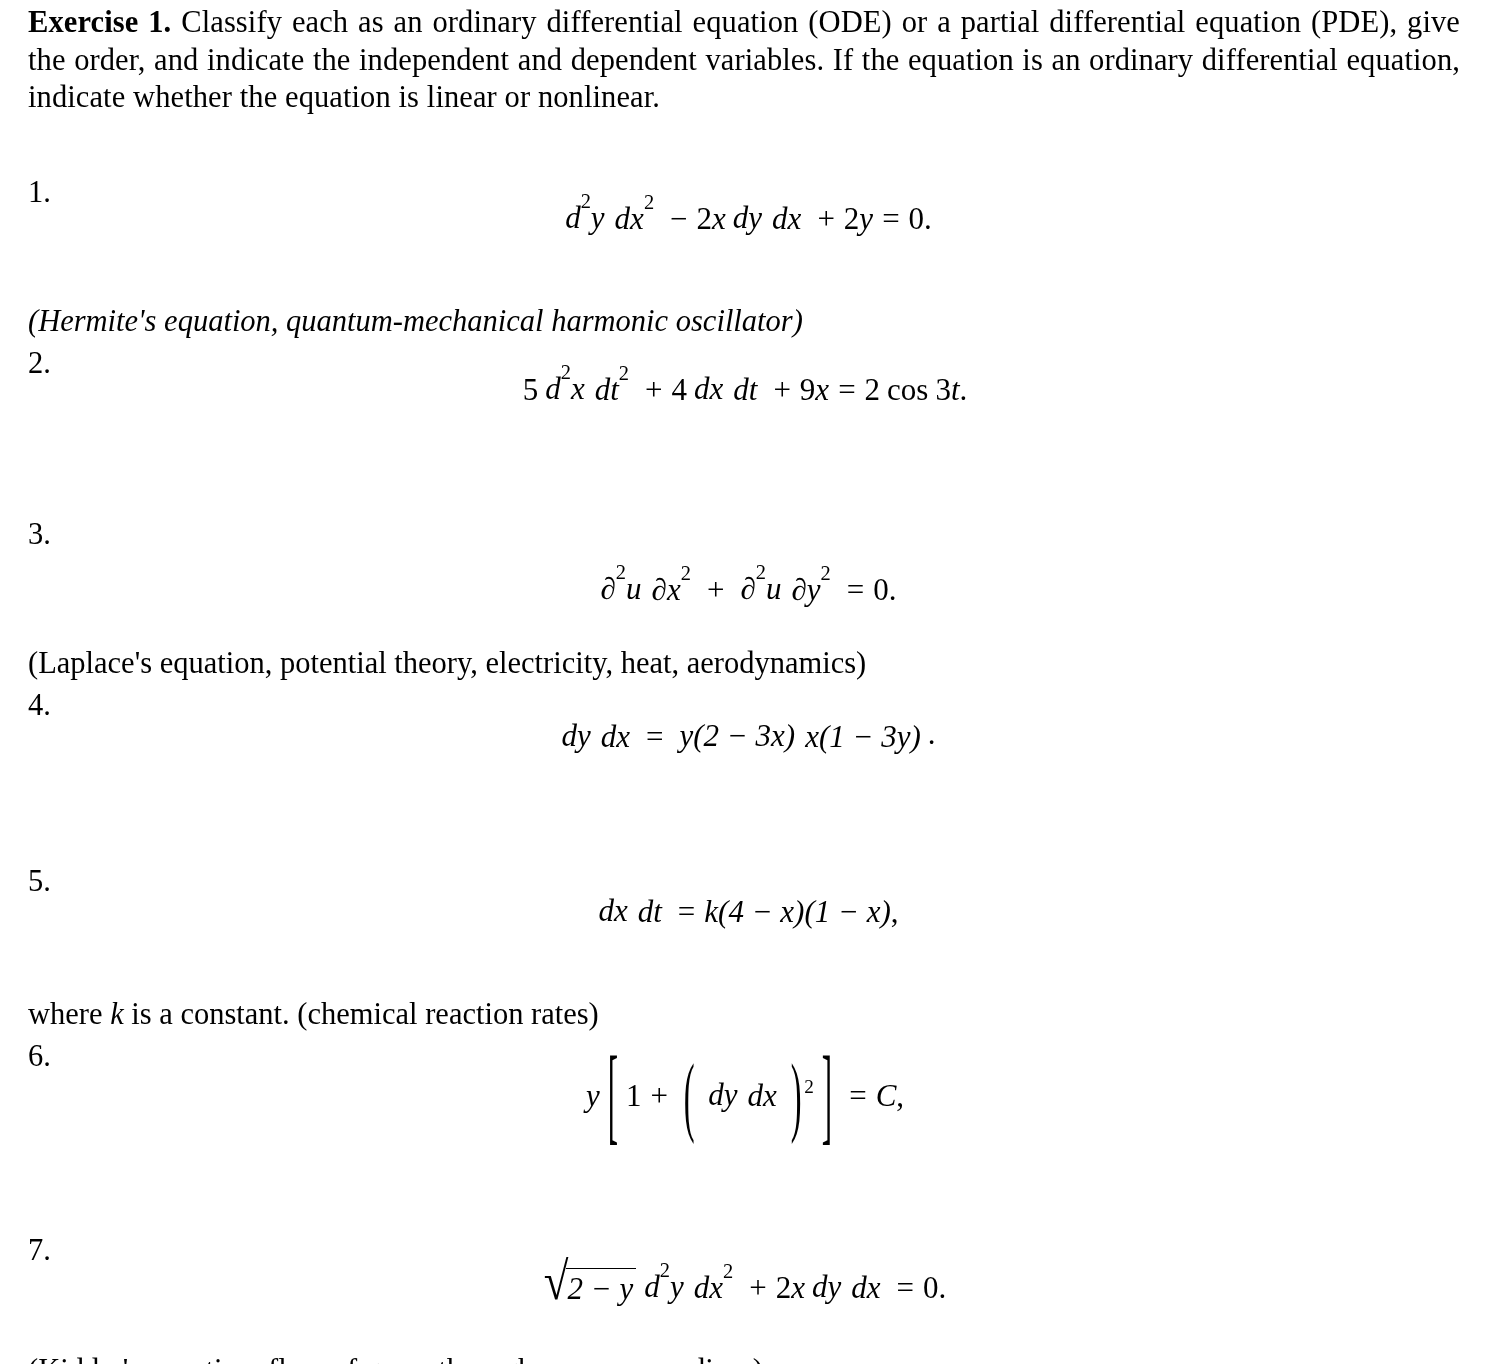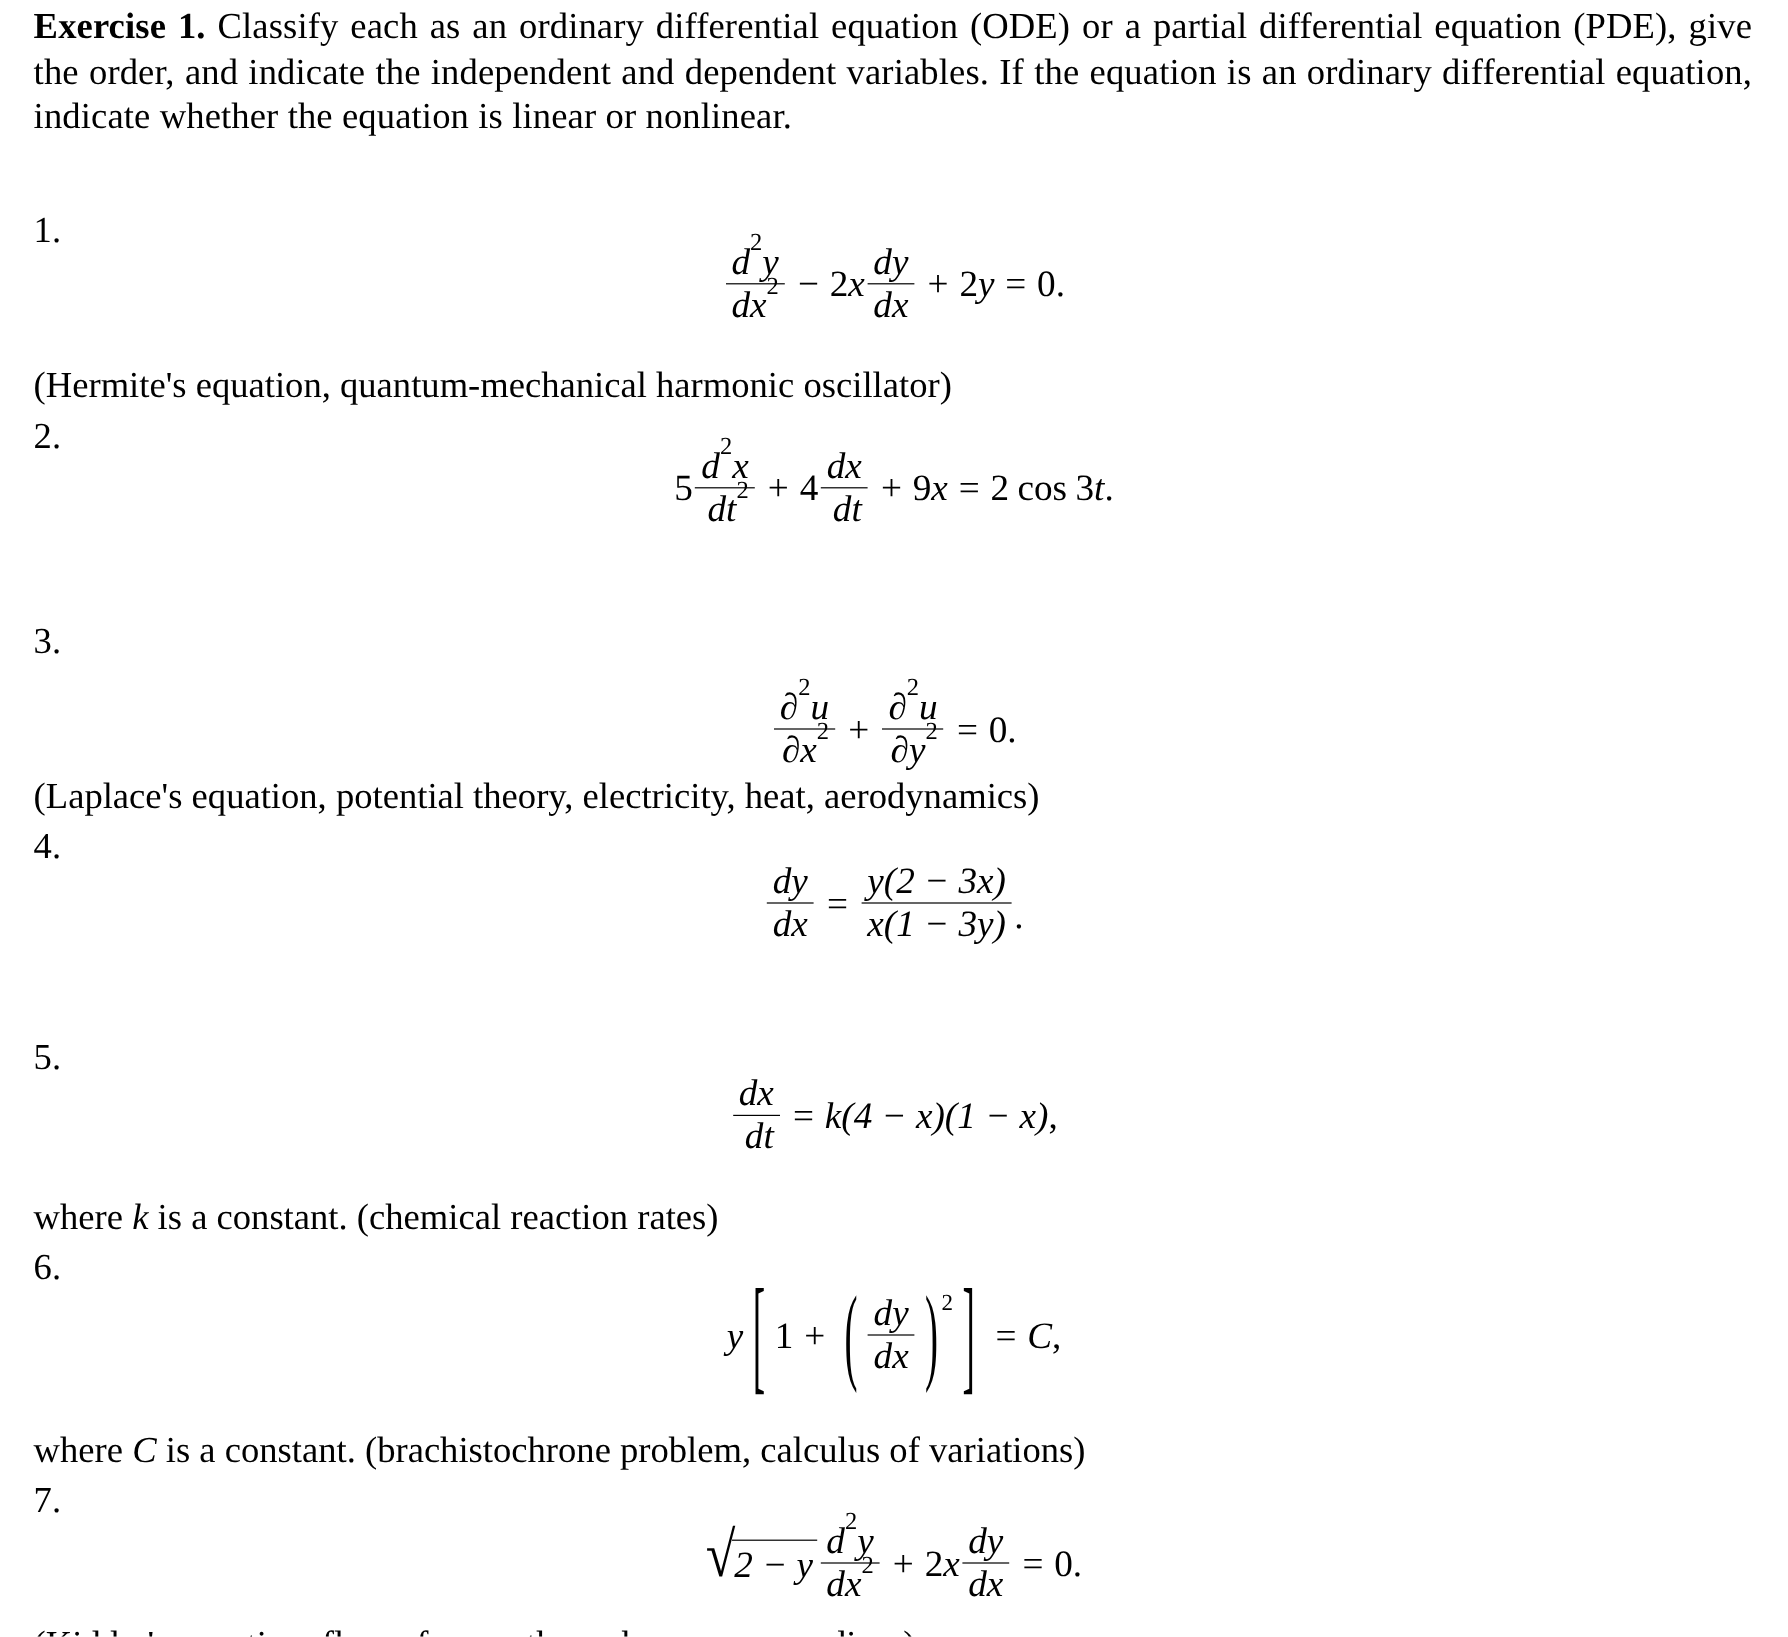--- a/index.html
+++ b/index.html
@@ -73,22 +73,22 @@
   .math .paren,
   .math .fn {
     font-style: normal;
   }
   .math .op {
     margin: 0 9px;
     font-style: normal;
   }
   .frac {
     display: inline-flex;
-    flex-direction: column;
-    align-items: flex-end;
+    flex-direction: row;
+    align-items: center;
     vertical-align: middle;
     margin: 0 2px;
     line-height: 1.06;
   }
   .frac .numer {
     padding: 0 5px 1px 5px;
   }
   .frac .denom {
     padding: 1px 5px 0 5px;
   }
@@ -179,21 +179,21 @@
       </span>
       <span class="op">+</span>
       <span class="num">2</span>
         <span>y</span>
       <span class="op">=</span>
       <span class="num">0</span>
         <span class="punct">.</span>
     </span>
   </div>
 
-  <div class="linetext" style="top:303px;">(Hermite's equation, quantum-mechanical harmonic oscillator)</div>
+  <div class="linetext" style="top:303px;font-style:italic;">(Hermite's equation, quantum-mechanical harmonic oscillator)</div>
 
   <div class="itemnum" style="top:345px;">2.</div>
 
   <div class="eq" style="top:372px;">
     <span class="math">
       <span class="num">5</span>
       <span class="frac">
         <span class="numer"><span>d</span><span class="sup">2</span><span>x</span></span>
         <span class="bar"></span>
         <span class="denom"><span>d</span><span>t</span><span class="sup">2</span></span>
@@ -298,21 +298,20 @@
       </span>
       <span class="bigparen">)</span>
       <span style="align-self:flex-start;font-size:0.62em;font-style:normal;margin-left:-4px;margin-top:-2px">2</span>
       <span class="bigbrack">]</span>
       <span class="op">=</span>
       <span>C</span>
         <span class="punct">,</span>
     </span>
   </div>
 
-  <div class="linetext" style="top:1190px;"><span>where </span><span class="mi">C</span><span> is a constant.  (brachistochrone problem, calculus of variations)</span></div>
 
   <div class="itemnum" style="top:1232px;">7.</div>
 
   <div class="eq" style="top:1268px;">
     <span class="math">
       <span class="sqrt">
         <span class="radical">√</span>
         <span class="radicand">2 − y</span>
       </span>
       <span class="frac">

